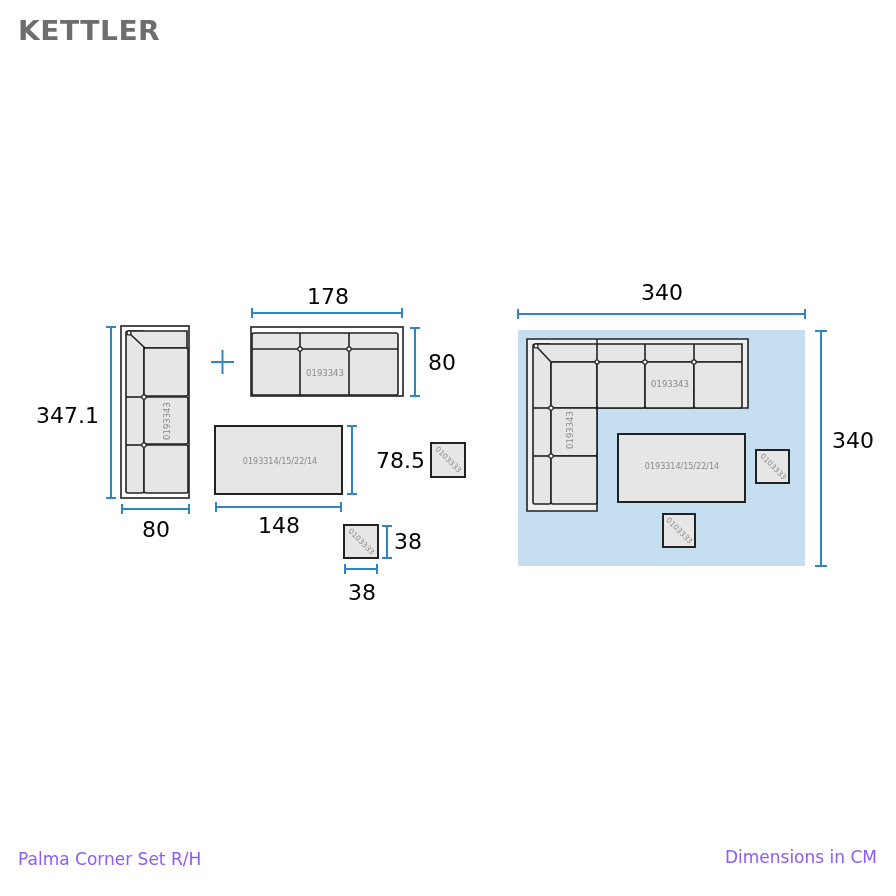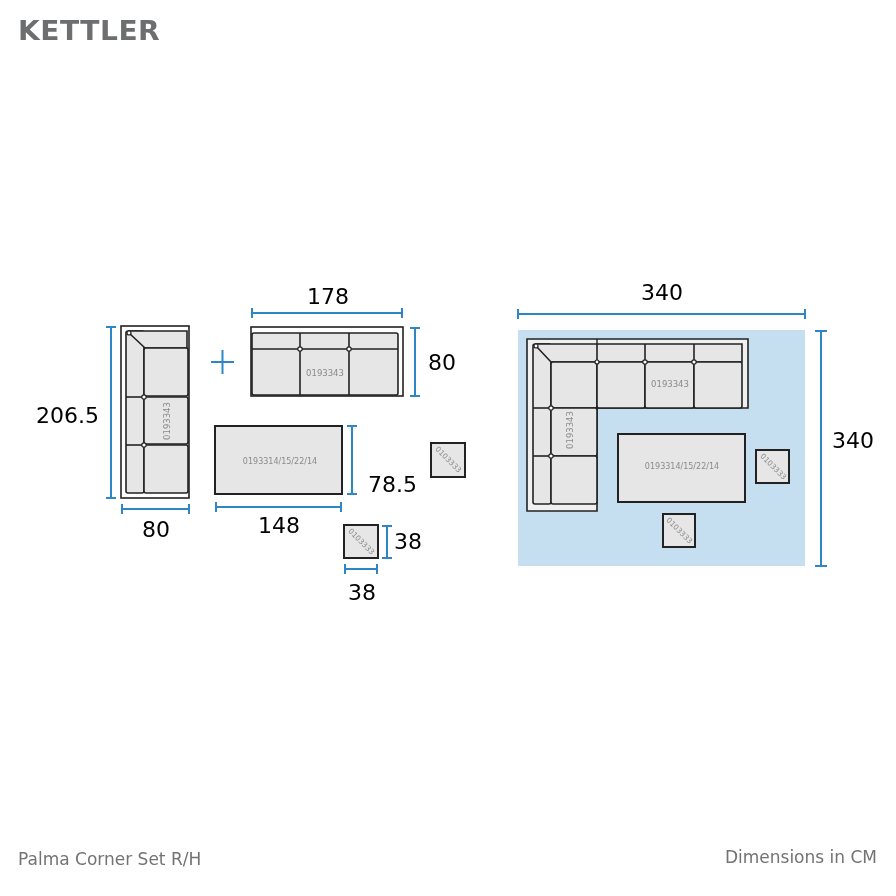--- a/index.html
+++ b/index.html
@@ -1,20 +1,20 @@
 <!DOCTYPE html>
 <html><head>
 <meta charset="utf-8">
 <style>
   html, body { margin: 0; padding: 0; background: #ffffff; }
   body { width: 896px; height: 896px; position: relative; overflow: hidden; font-family: "DejaVu Sans", "Liberation Sans", sans-serif; }
   .abs { position: absolute; }
   .logo { left: 18px; top: 14px; font-family: "DejaVu Sans", sans-serif; font-weight: bold; font-size: 27px; letter-spacing: 0.5px; color: #6d6e70; line-height: 34px; transform: scaleX(1.04); transform-origin: left center; }
   .dim { color: #000000; font-size: 22px; line-height: 26px; white-space: nowrap; font-family: "DejaVu Sans", sans-serif; }
-  .footer { color: #737373; font-size: 17px; line-height: 20px; white-space: nowrap; font-family: "DejaVu Sans", sans-serif; }
+  .footer { color: #8b5cf6; font-size: 17px; line-height: 20px; white-space: nowrap; font-family: "DejaVu Sans", sans-serif; }
   svg.canvas { position: absolute; left: 0; top: 0; }
   .code { font-family: "DejaVu Sans", sans-serif; fill: #8a8a8a; }
 </style>
 </head>
 <body>
 
 <div class="abs logo">KETTLER</div>
 
 <svg class="canvas" width="896" height="896" viewBox="0 0 896 896">
   <defs>
@@ -163,25 +163,25 @@
   <g>
     <rect class="tbl" x="756" y="450" width="33" height="33"></rect>
     <text class="code" x="773" y="469" font-size="7.5" text-anchor="middle" transform="rotate(45 773 467)"><tspan>0103333</tspan></text>
   </g>
   <g>
     <rect class="tbl" x="663" y="514" width="32" height="33"></rect>
     <text class="code" x="679" y="533" font-size="7.5" text-anchor="middle" transform="rotate(45 679 531)"><tspan>0103333</tspan></text>
   </g>
 </svg>
 
-<div class="abs dim" style="left:36px; top:403px;">206.5</div>
+<div class="abs dim" style="left:36px; top:403px;">347.1</div>
 <div class="abs dim" style="left:142px; top:517px;">80</div>
 <div class="abs dim" style="left:307px; top:284px;">178</div>
 <div class="abs dim" style="left:428px; top:350px;">80</div>
-<div class="abs dim" style="left:368px; top:448px;margin-top:24px;">78.5</div>
+<div class="abs dim" style="left:376px; top:448px;">78.5</div>
 <div class="abs dim" style="left:258px; top:513px;text-align:center;">148</div>
 <div class="abs dim" style="left:394px; top:529px;">38</div>
 <div class="abs dim" style="left:348px; top:580px;">38</div>
 <div class="abs dim" style="left:641px; top:280px;">340</div>
 <div class="abs dim" style="left:832px; top:428px;">340</div>
 
 <div class="abs footer" style="left:18px; top:849px;">Palma Corner Set R/H</div>
 <div class="abs footer" style="right:19px; top:847px;margin-left:30px;">Dimensions in CM</div>
 
 </body></html>

